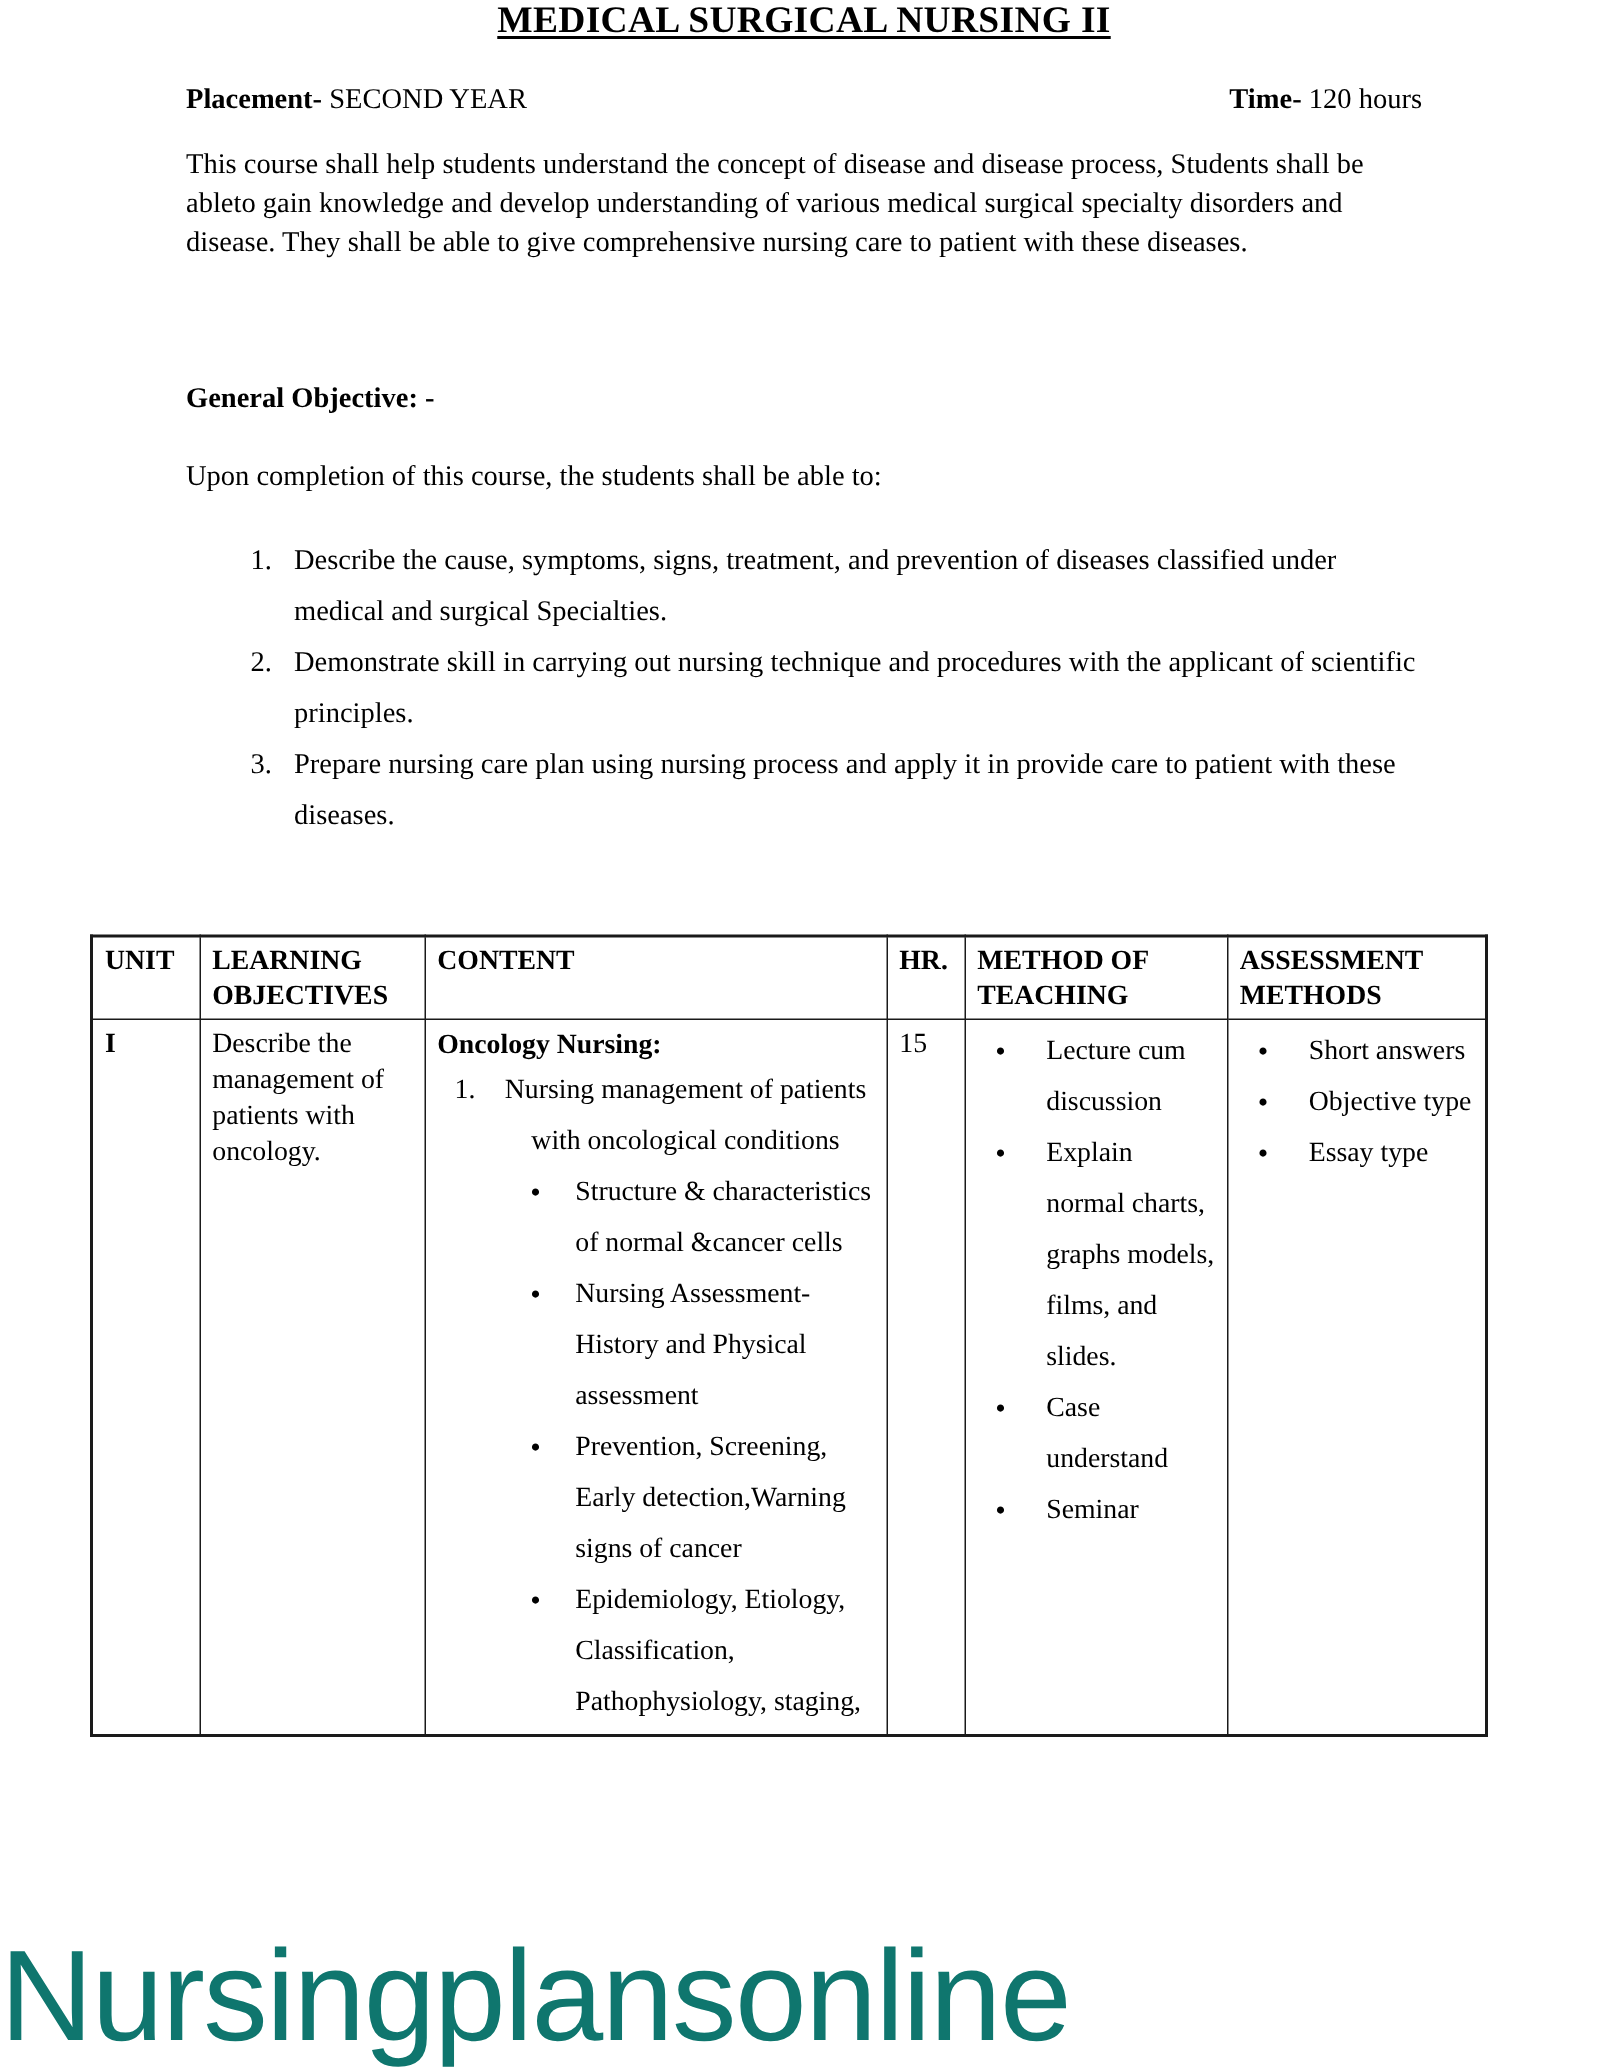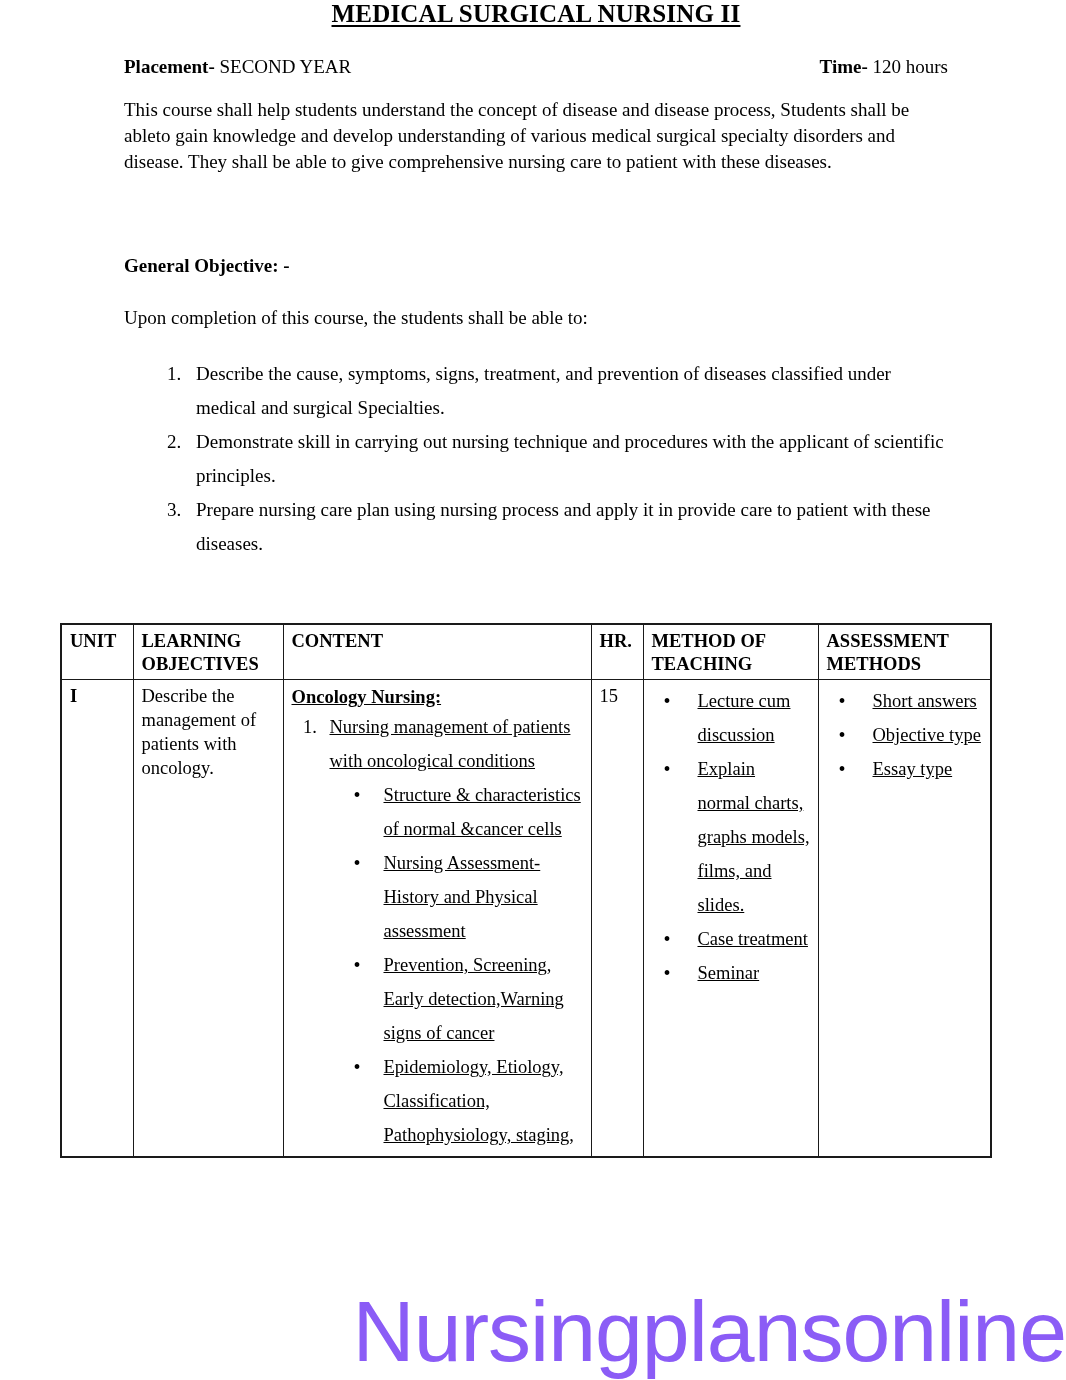--- a/index.html
+++ b/index.html
@@ -18,25 +18,25 @@
     overflow: hidden;
     box-sizing: border-box;
   }
 
   
   .watermark {
     position: absolute;
     left: 0;
     right: 0;
     bottom: 6px;
-    text-align: right;
+    text-align: left;
     font-family: "Liberation Sans", "DejaVu Sans", sans-serif;
     font-size: 86px;
     line-height: 1;
-    color: #8b5cf6;
+    color: #0f766e;
     letter-spacing: -1px;
     white-space: nowrap;
     user-select: none;
     z-index: 0;
   }
 
   .content-layer {
     position: relative;
     z-index: 2;
     padding: 0 118px 0 124px;
@@ -136,34 +136,33 @@
     line-height: 24px;
   }
   td.obj-cell {
     line-height: 24px;
   }
   td.hr-cell {
     line-height: 24px;
   }
   td.content-cell, td.method-cell, td.assess-cell {
     line-height: 34px;
-    text-decoration: underline;
   }
 
   
   .content-title {
     font-weight: bold;
     line-height: 26px;
   }
   ol.content-ol {
     margin: 0;
     padding-left: 30px;
     list-style-position: outside;
   }
-  ol.content-ol > li { padding-left: 8px; }
+  ol.content-ol > li { padding-left: 8px; text-align: center; }
   ul.content-ul {
     margin: 0;
     padding-left: 62px;
     list-style: none;
   }
   ul.content-ul > li {
     position: relative;
     padding-left: 30px;
   }
   ul.content-ul > li::before {
@@ -256,21 +255,21 @@
               <li>Nursing Assessment-History and Physical assessment</li>
               <li>Prevention, Screening, Early detection,Warning signs of cancer</li>
               <li>Epidemiology, Etiology, Classification, Pathophysiology, staging,</li>
             </ul>
           </td>
           <td class="hr-cell">15</td>
           <td class="method-cell">
             <ul class="cell-ul">
               <li>Lecture cum discussion</li>
               <li>Explain normal charts, graphs models, films, and slides.</li>
-              <li>Case treatment</li>
+              <li>Case understand</li>
               <li>Seminar</li>
             </ul>
           </td>
           <td class="assess-cell">
             <ul class="cell-ul">
               <li>Short answers</li>
               <li>Objective type</li>
               <li>Essay type</li>
             </ul>
           </td>

